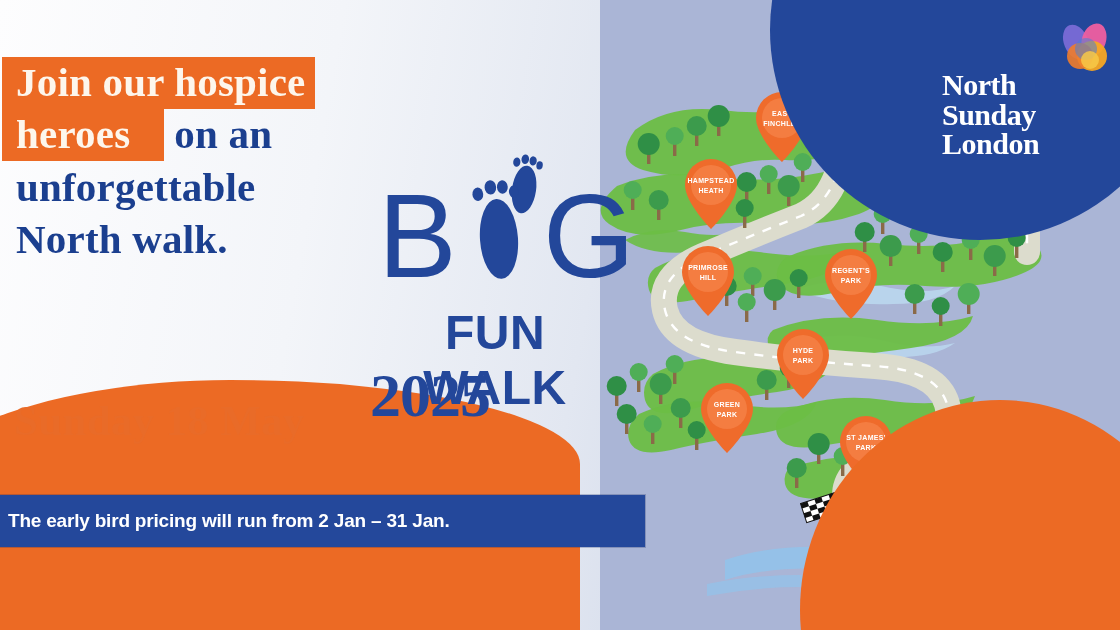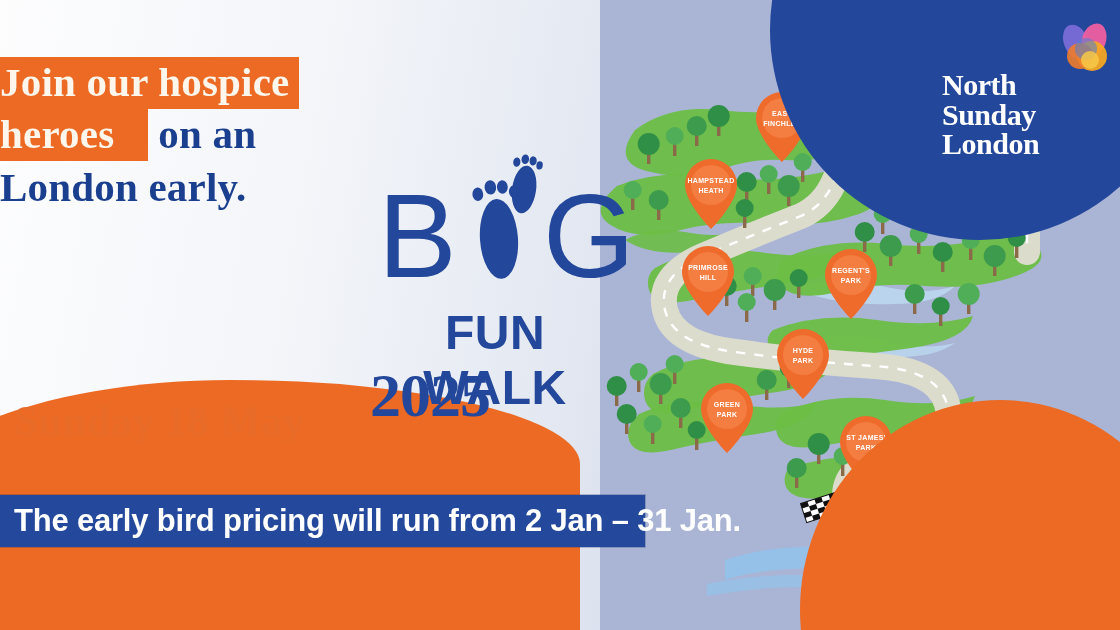--- a/index.html
+++ b/index.html
@@ -37,21 +37,21 @@
     border-radius:100% 100% 0 0 / 100% 58% 0 0;
   }
 
   
   #headline{
     position:absolute;left:0;top:56px;width:430px;
     font-family:"Liberation Serif",serif;
     font-weight:bold;font-size:41px;line-height:1.28;
     color:#1b3f8f;letter-spacing:.2px;
   }
-  #headline .hl-line{display:block;white-space:nowrap;}
+  #headline .hl-line{display:block;white-space:nowrap;padding-left:16px;}
   #headline .hl{
     background:#ec6a24;color:#fdf6ec;
     padding:2px 9px 4px 14px;margin-left:-14px;
     box-decoration-break:clone;-webkit-box-decoration-break:clone;
   }
   #headline .hl-pad{padding-right:34px;}
   #headline .plain{padding-left:10px;margin-top:36px;}
 
   
   #event-date{
@@ -60,22 +60,22 @@
     font-size:43px;color:#e96b28;letter-spacing:.3px;
   }
 
   
   #earlybird{
     position:absolute;left:0;top:495px;width:645px;height:52px;
     background:#24489b;display:flex;align-items:center;
     box-shadow:0 0 0 1px rgba(20,40,100,.25);
   }
   #earlybird .eb-text{
-    color:#ffffff;font-size:31px;font-weight:bold;
-    padding-left:14px;letter-spacing:-.2px;white-space:nowrap;
+    color:#ffffff;font-size:19px;font-weight:bold;
+    padding-left:8px;letter-spacing:-.2px;white-space:nowrap;
     font-family:"Liberation Sans",sans-serif;
   }
 
   
   #bfw-logo{position:absolute;left:370px;top:155px;width:250px;height:300px;color:#23479a;}
   #bfw-row{position:relative;height:140px;}
   #bfw-big{
     position:absolute;left:8px;top:22px;
     font-family:"Liberation Sans",sans-serif;font-weight:normal;
     font-size:118px;line-height:1;letter-spacing:-3px;color:#23479a;
@@ -456,21 +456,22 @@
     </g>
   </svg>
 
   <div class="shape" id="navy-circle"></div>
   <div class="shape" id="orange-circle-br"></div>
   <div class="shape" id="orange-blob-bl"></div>
 
   <div id="headline">
     <span class="hl-line"><span class="hl">Join our hospice</span></span>
     <span class="hl-line"><span class="hl hl-pad">heroes</span><span class="plain">on an</span></span>
-    <span class="hl-line">London early.</span>
+    <span class="hl-line">unforgettable</span>
+    <span class="hl-line">North walk.</span>
   </div>
 
   <div id="event-date">Sunday 18 May</div>
 
   <div id="earlybird">
     <span class="eb-text">The early bird pricing will run from 2 Jan – 31 Jan.</span>
   </div>
 
   <div id="bfw-logo">
     <div id="bfw-row">

